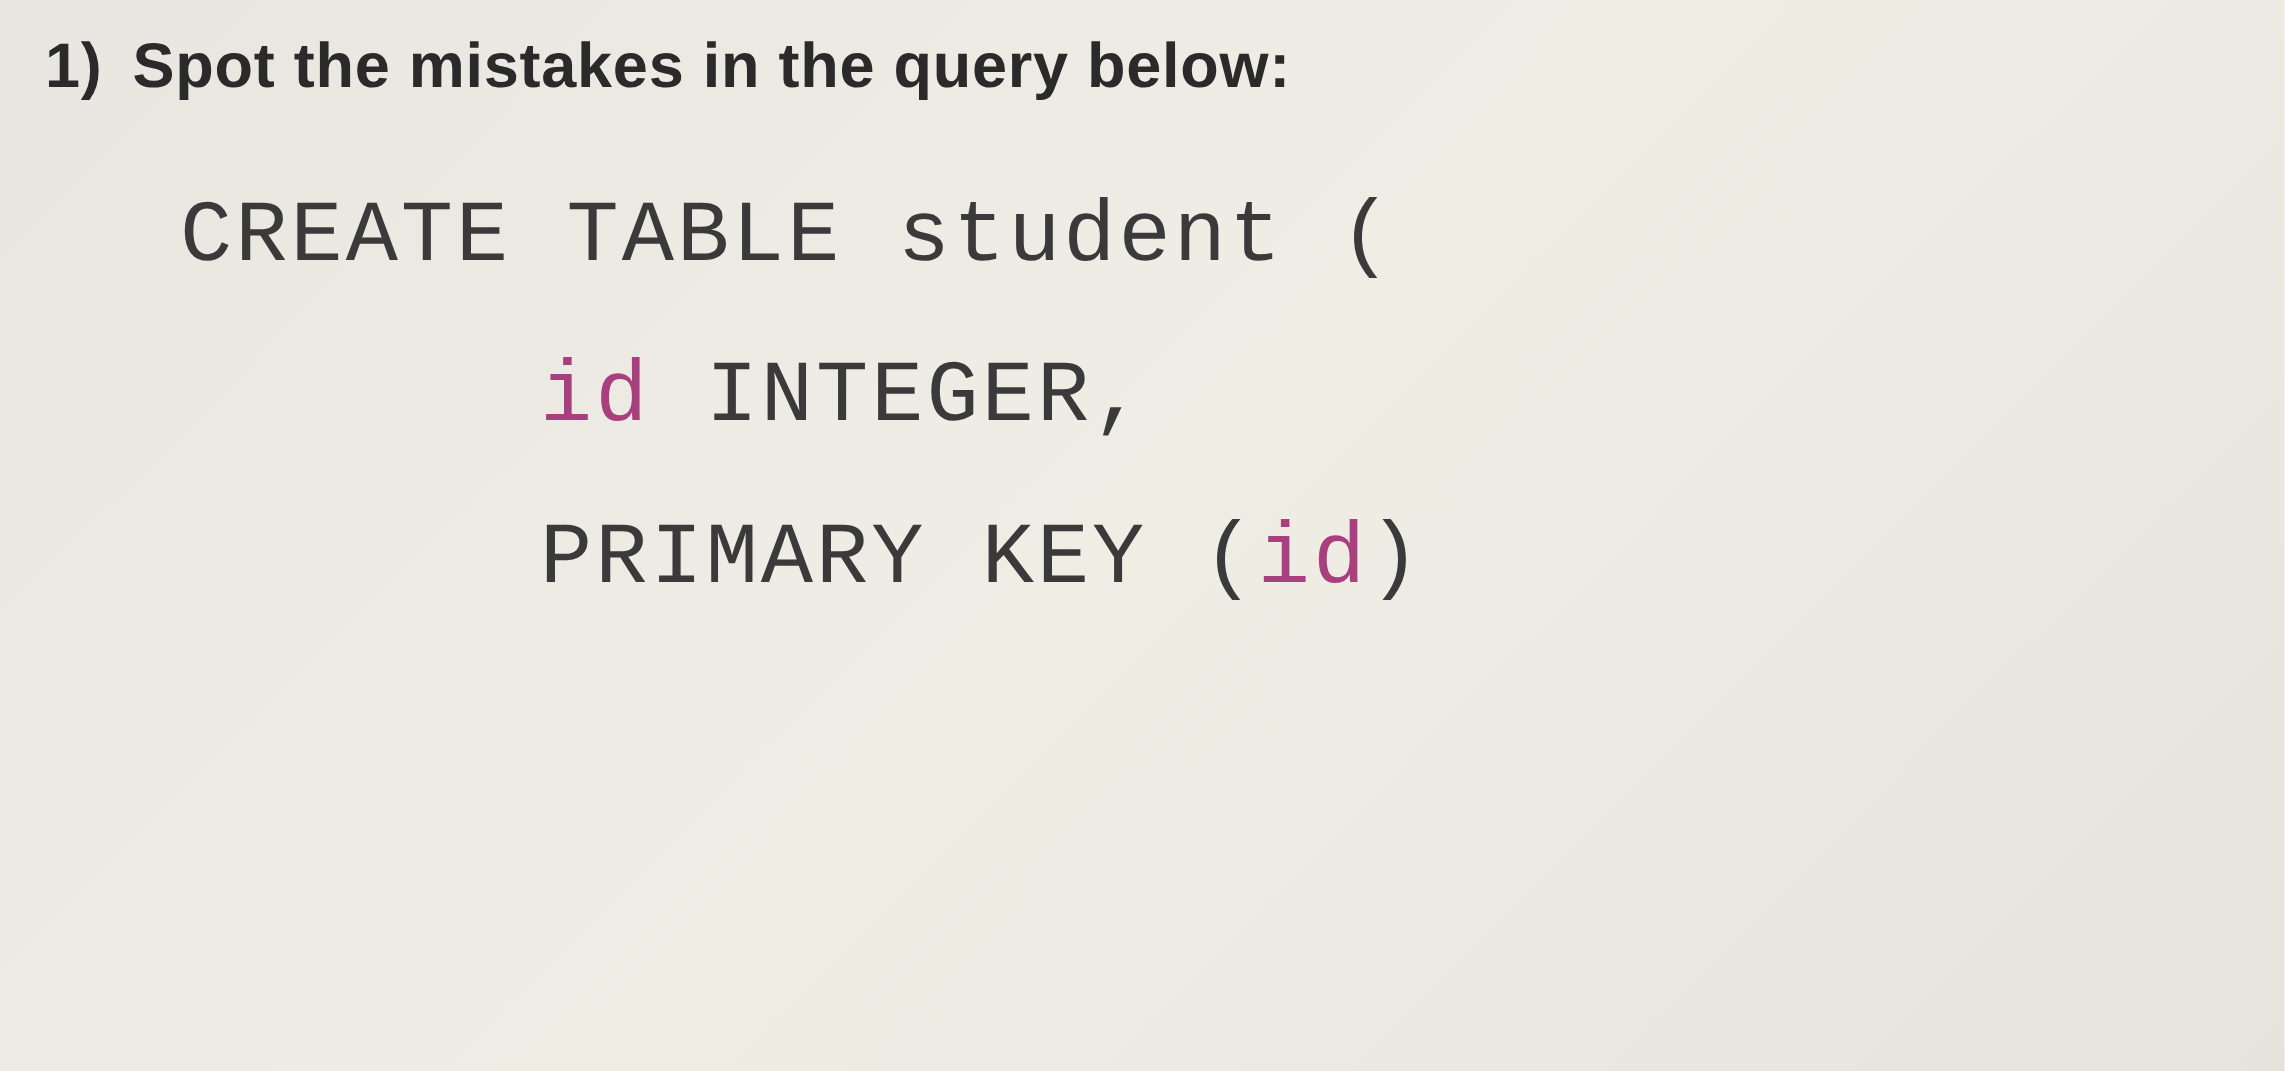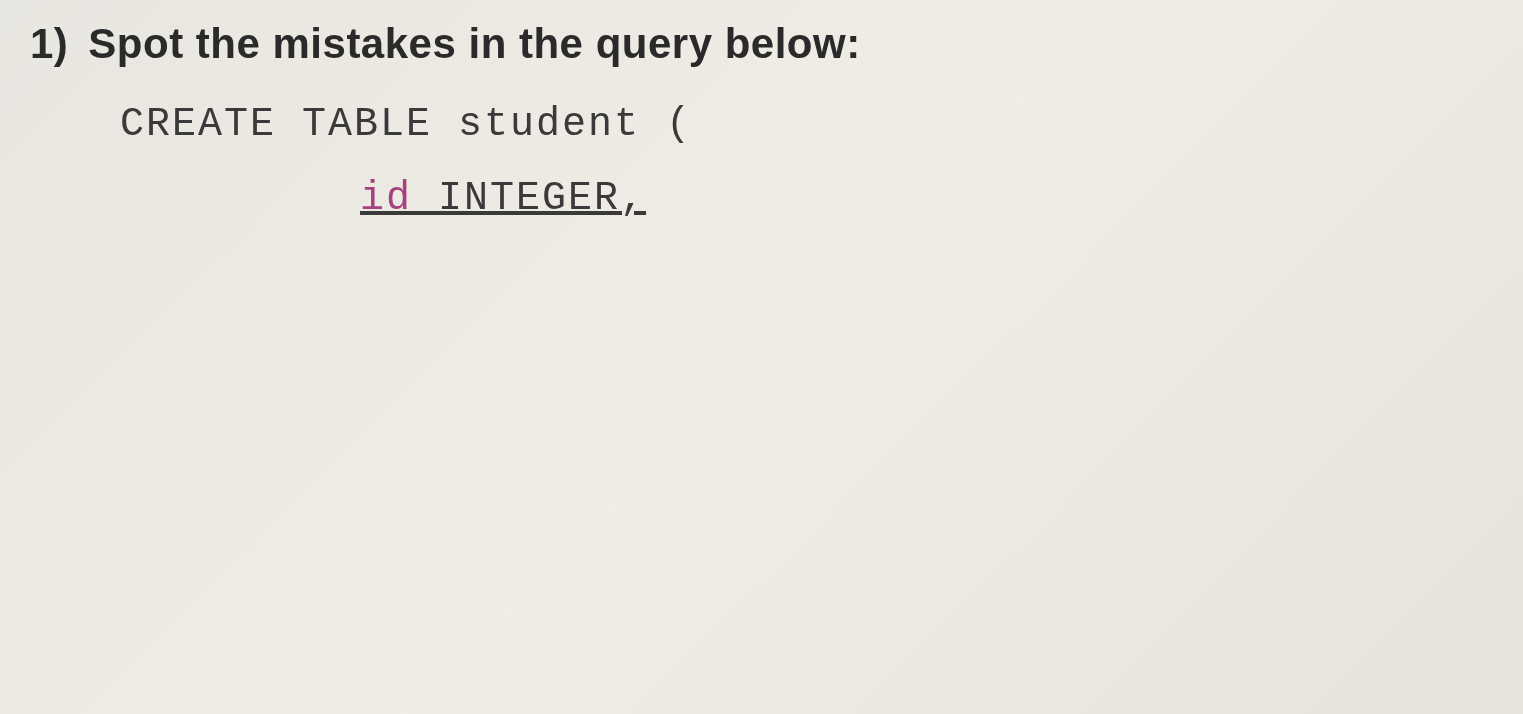--- a/index.html
+++ b/index.html
@@ -12,53 +12,53 @@
       width: 1523px;
       height: 714px;
       padding: 20px 30px;
       font-family: Arial, sans-serif;
       overflow: hidden;
     }
     .question-header {
       font-size: 42px;
       font-weight: bold;
       color: #2a2a2a;
-      margin-bottom: 20px;
+      margin-bottom: 37px;
       letter-spacing: 0.5px;
     }
     .question-number {
       display: inline-block;
       margin-right: 20px;
     }
     .code-block {
       font-family: 'Courier New', Courier, monospace;
-      font-size: 40px;
+      font-size: 58px;
       color: #3a3a3a;
       line-height: 1.85;
       padding-left: 110px;
     }
     .code-line {
       white-space: pre;
       letter-spacing: 2px;
     }
     .code-line-first {
       padding-left: 0;
       margin-left: -20px;
     }
     .indent {
       padding-left: 220px;
-      text-decoration: underline;
     }
     .keyword-id {
       color: #a84080;
     }
   </style>
 </head>
 <body>
 
 <div class="question-header">
   <span class="question-number">1)</span><span>Spot the mistakes in the query below:</span>
 </div>
 
 <div class="code-block">
   <div class="code-line code-line-first">CREATE TABLE student (</div>
   <div class="code-line indent"><span class="keyword-id">id</span><span> INTEGER,</span></div>
+  <div class="code-line indent"><span>PRIMARY KEY (</span><span class="keyword-id">id</span><span>)</span></div>
 </div>
 
 </body></html>

